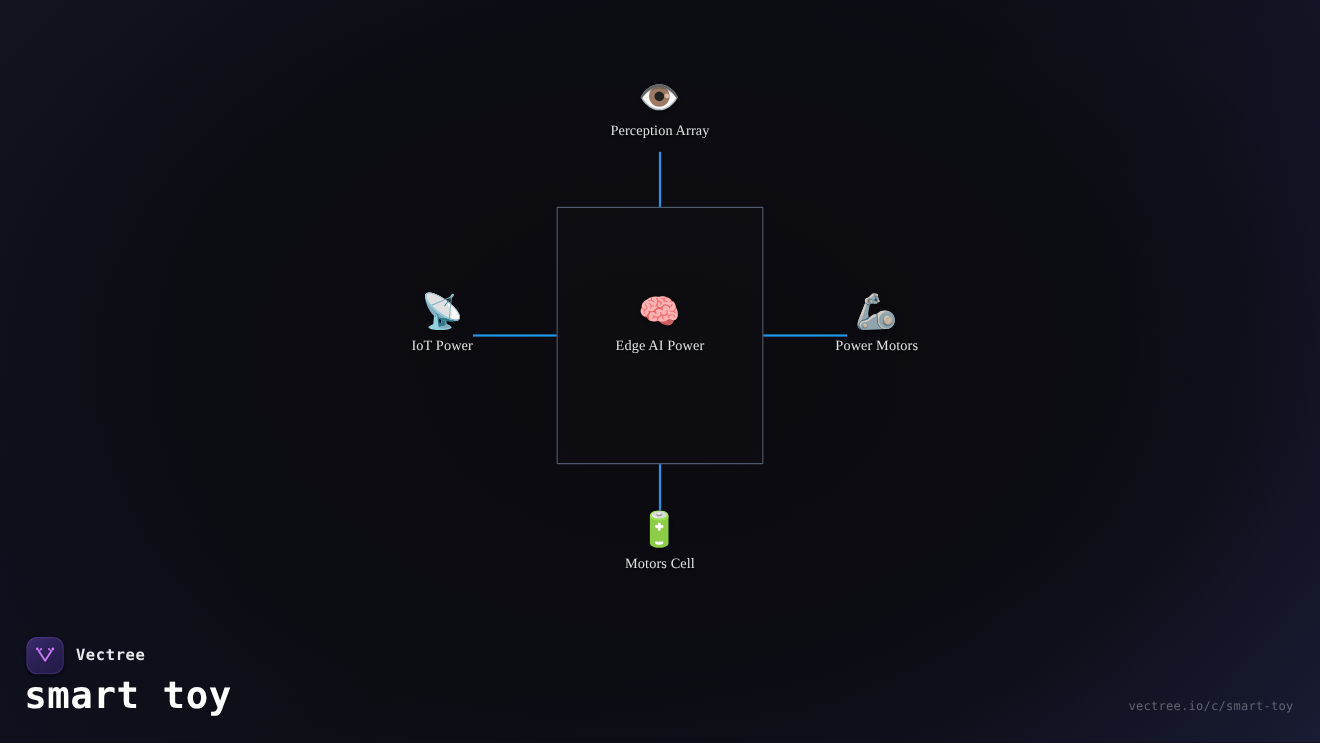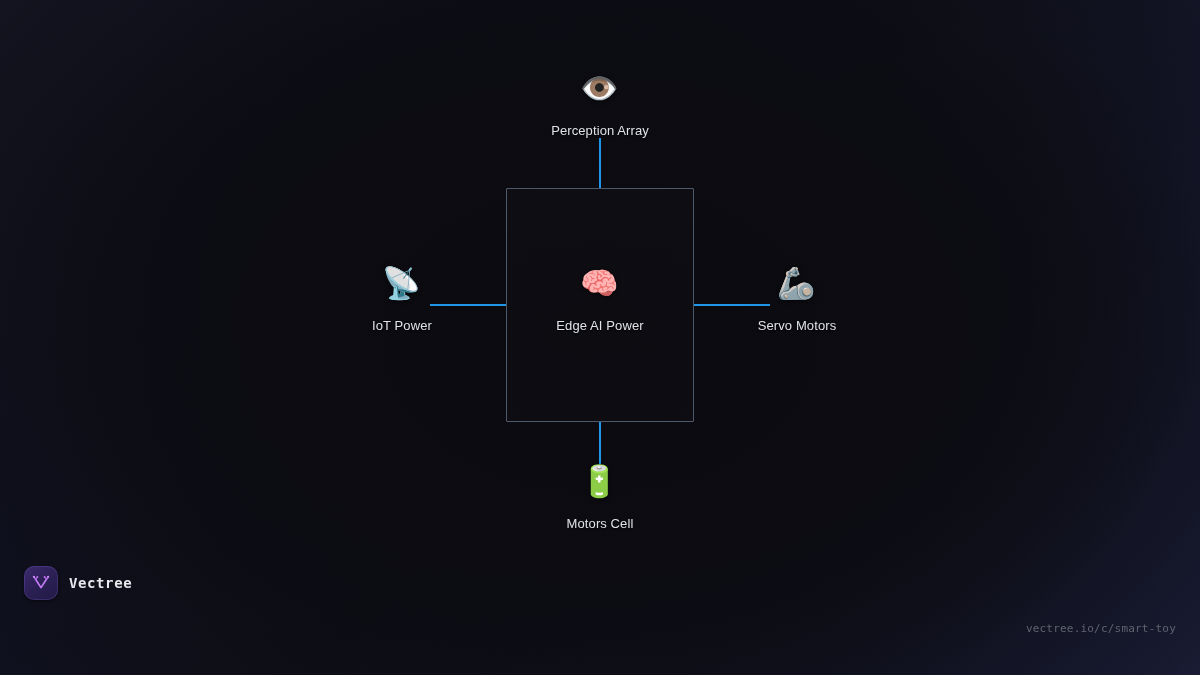--- a/index.html
+++ b/index.html
@@ -79,40 +79,41 @@
   }
   .node .glyph {
     font-size: 31px;
     line-height: 38px;
     height: 38px;
     display: block;
     filter: drop-shadow(0 1px 2px rgba(0,0,0,0.55));
     user-select: none;
   }
   .node .label {
-    margin-top: 15px;
+    margin-top: 3px;
     font-size: 13px;
     line-height: 16px;
     color: #dfe3e8;
     letter-spacing: 0.1px;
     white-space: nowrap;
     text-shadow: 0 1px 2px rgba(0,0,0,0.8);
+    font-family: Liberation Serif, serif;
   }
 
   .node-perception { left: 600px; top: 70px; }
   .node-core       { left: 600px; top: 265px; }
   .node-iot        { left: 402px; top: 265px; }
   .node-servo      { left: 797px; top: 265px; }
   .node-power      { left: 600px; top: 463px; }
 
   
   .footer {
     position: absolute;
     left: 0;
-    bottom: 17px;
+    bottom: 4px;
     width: 1200px;
     height: 110px;
     z-index: 5;
   }
   .brand {
     position: absolute;
     left: 24px;
     top: 18px;
     display: flex;
     align-items: center;
@@ -182,21 +183,21 @@
       <span class="label">IoT Power</span>
     </div>
 
     <div class="node node-core">
       <span class="glyph">🧠</span>
       <span class="label">Edge AI Power</span>
     </div>
 
     <div class="node node-servo">
       <span class="glyph">🦾</span>
-      <span class="label">Servo Motors</span>
+      <span class="label">Power Motors</span>
     </div>
 
     <div class="node node-power">
       <span class="glyph">🔋</span>
       <span class="label">Motors Cell</span>
     </div>
 
   </div>
 
   <div class="footer">
@@ -209,18 +210,19 @@
           <path d="M15.6 6.0 L17.1 4.0 M15.6 6.0 L13.7 4.3" fill="none" stroke="#b46ae8" stroke-width="1.3" stroke-linecap="round"></path>
           <circle cx="2.9" cy="3.8" r="1.1" fill="#d08cf7"></circle>
           <circle cx="6.4" cy="4.1" r="1.0" fill="#b96fe6"></circle>
           <circle cx="17.1" cy="3.8" r="1.1" fill="#d08cf7"></circle>
           <circle cx="13.6" cy="4.1" r="1.0" fill="#b96fe6"></circle>
         </svg>
       </div>
       <span class="brand-name">Vectree</span>
     </div>
 
+    <div class="page-title">smart toy</div>
 
     <div class="footer-url">vectree.io/c/smart-toy</div>
 
   </div>
 
 </div>
 
 </body></html>

